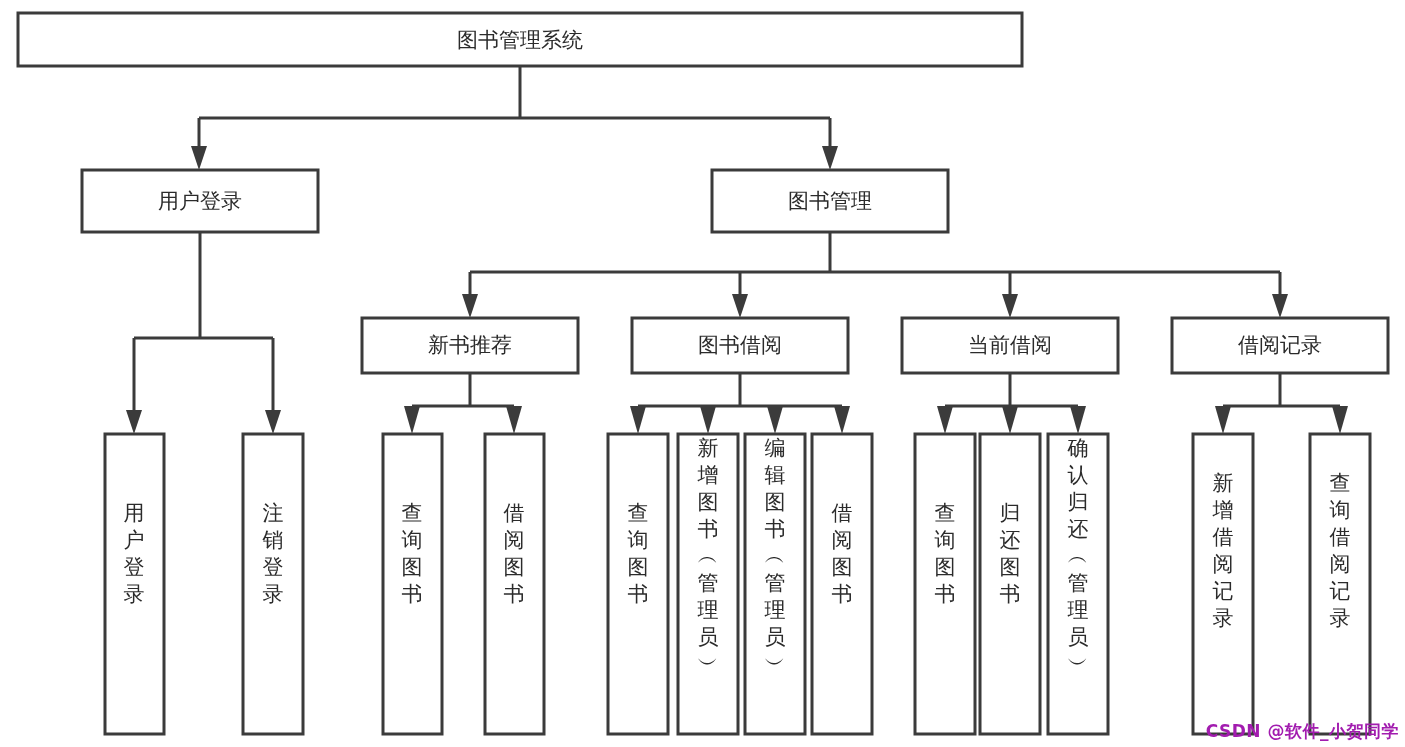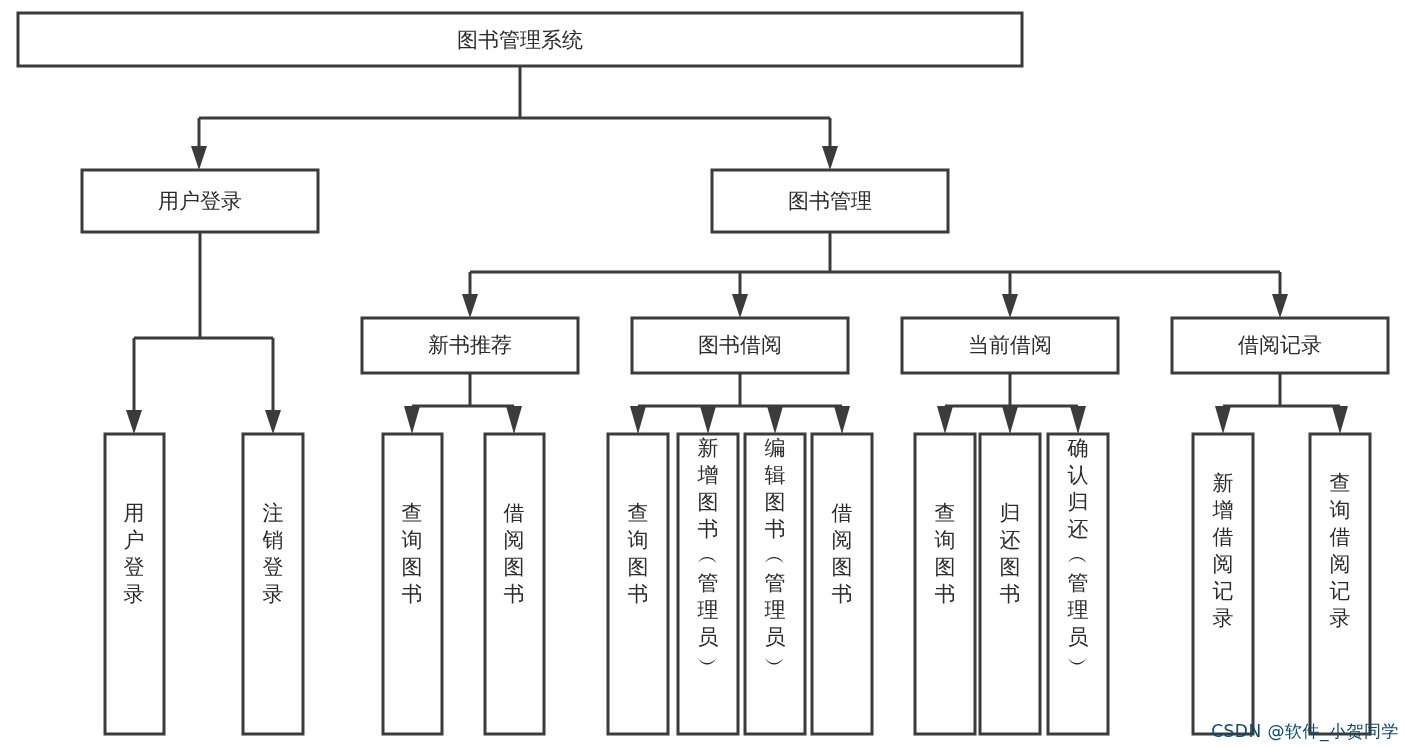--- a/index.html
+++ b/index.html
@@ -17,22 +17,22 @@
     font-size:21px;fill:#2b2b2b;text-anchor:middle;
     dominant-baseline:middle;
   }
   .vlbl{
     font-family:"DejaVu Sans","Liberation Sans",sans-serif;
     font-size:21px;fill:#2b2b2b;text-anchor:middle;
   }
   .watermark{
     position:absolute;right:6px;bottom:4px;
     font-family:"DejaVu Sans","Liberation Sans",sans-serif;
-    font-size:17px;color:#0c4a6e;letter-spacing:.5px;
-    white-space:nowrap;user-select:none;
+    font-size:17px;color:#a21caf;letter-spacing:.5px;
+    white-space:nowrap;user-select:none;font-weight:bold;
   }
 </style>
 </head>
 <body>
 
 <svg id="diagram" viewBox="0 0 1405 747">
 
   <rect class="box" x="18" y="13" width="1004" height="53"></rect>
   <text class="lbl" x="520" y="41">图书管理系统</text>
 

